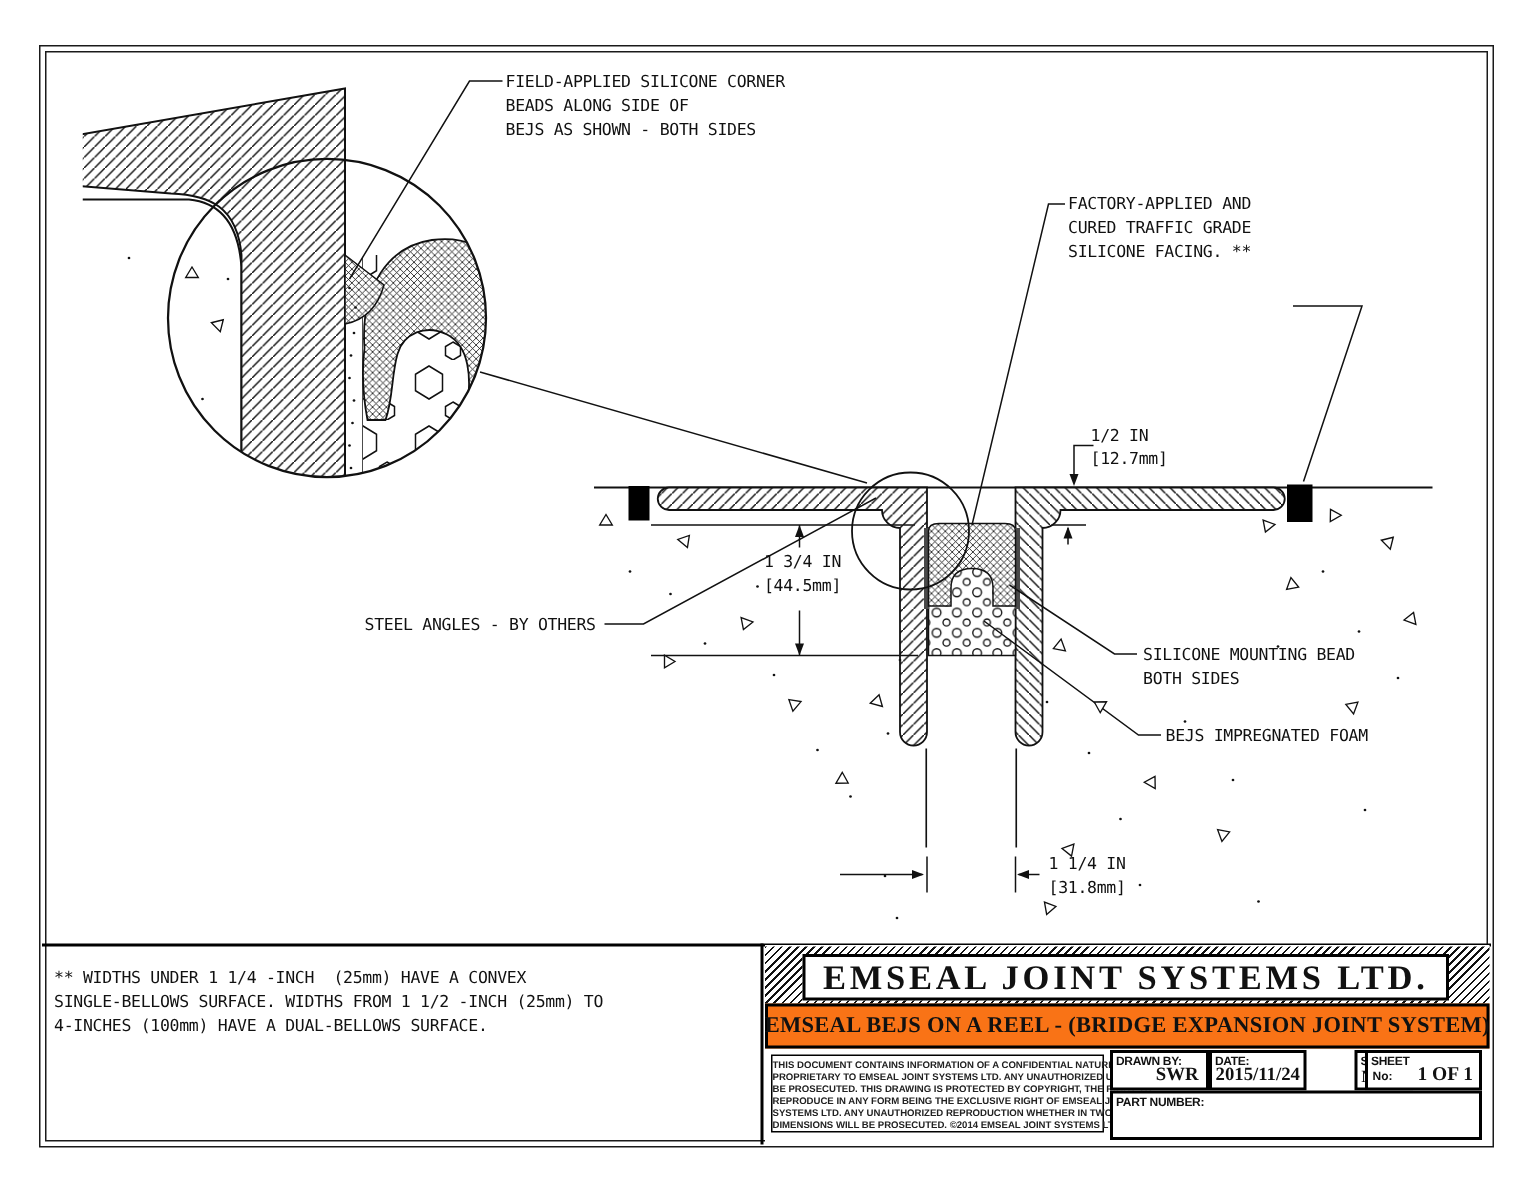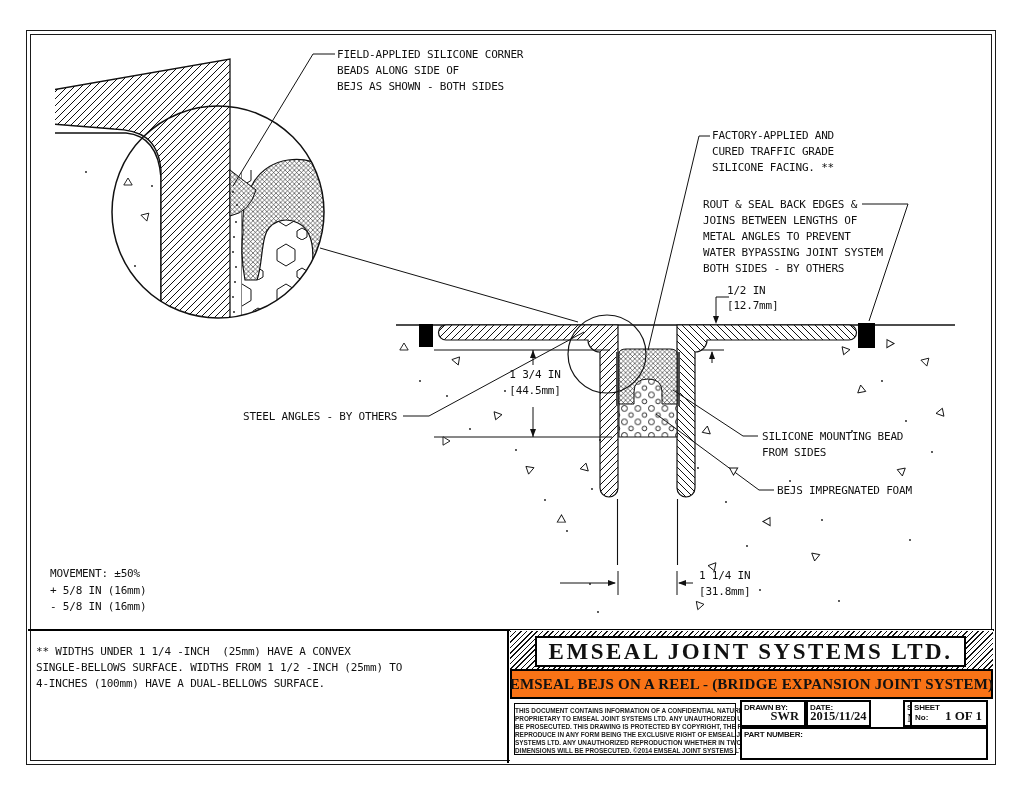--- a/index.html
+++ b/index.html
@@ -222,38 +222,30 @@
         <circle cx="839" cy="601" r="0.9" fill="#111"></circle>
       </g>
   </svg>
 
   <div class="cad" style="left:337px;top:47px;">FIELD-APPLIED SILICONE CORNER
 BEADS ALONG SIDE OF
 BEJS AS SHOWN - BOTH SIDES</div>
   <div class="cad" style="left:712px;top:128px;">FACTORY-APPLIED AND
 CURED TRAFFIC GRADE
 SILICONE FACING. **</div>
-  <div class="cad" style="left:703px;top:197px;">ROUT &amp; SEAL BACK EDGES &amp;
-JOINS BETWEEN LENGTHS OF
-METAL ANGLES TO PREVENT
-WATER BYPASSING JOINT SYSTEM
-BOTH SIDES - BY OTHERS</div>
   <div class="cad" style="left:727px;top:283px;line-height:15px;">1/2 IN
 [12.7mm]</div>
   <div class="cad center" style="left:489px;top:367px;width:92px;line-height:16px;">1 3/4 IN
 [44.5mm]</div>
   <div class="cad" style="left:243px;top:409px;">STEEL ANGLES - BY OTHERS</div>
   <div class="cad" style="left:762px;top:429px;">SILICONE MOUNTING BEAD
-FROM SIDES</div>
+BOTH SIDES</div>
   <div class="cad" style="left:777px;top:483px;">BEJS IMPREGNATED FOAM</div>
   <div class="cad" style="left:699px;top:568px;line-height:16px;">1 1/4 IN
 [31.8mm]</div>
-  <div class="cad" style="left:50px;top:566px;line-height:16.5px;">MOVEMENT: ±50%
-+ 5/8 IN (16mm)
-- 5/8 IN (16mm)</div>
   <div class="cad" style="left:36px;top:644px;line-height:16px;">** WIDTHS UNDER 1 1/4 -INCH  (25mm) HAVE A CONVEX
 SINGLE-BELLOWS SURFACE. WIDTHS FROM 1 1/2 -INCH (25mm) TO
 4-INCHES (100mm) HAVE A DUAL-BELLOWS SURFACE.</div>
 
   <div class="hline" style="left:28px;top:629px;width:966px;"></div>
   <div class="vline" style="left:507px;top:629px;height:134px;"></div>
 
   <div class="tb">
     <div class="tb-band1">
       <div class="tb-company-box">

